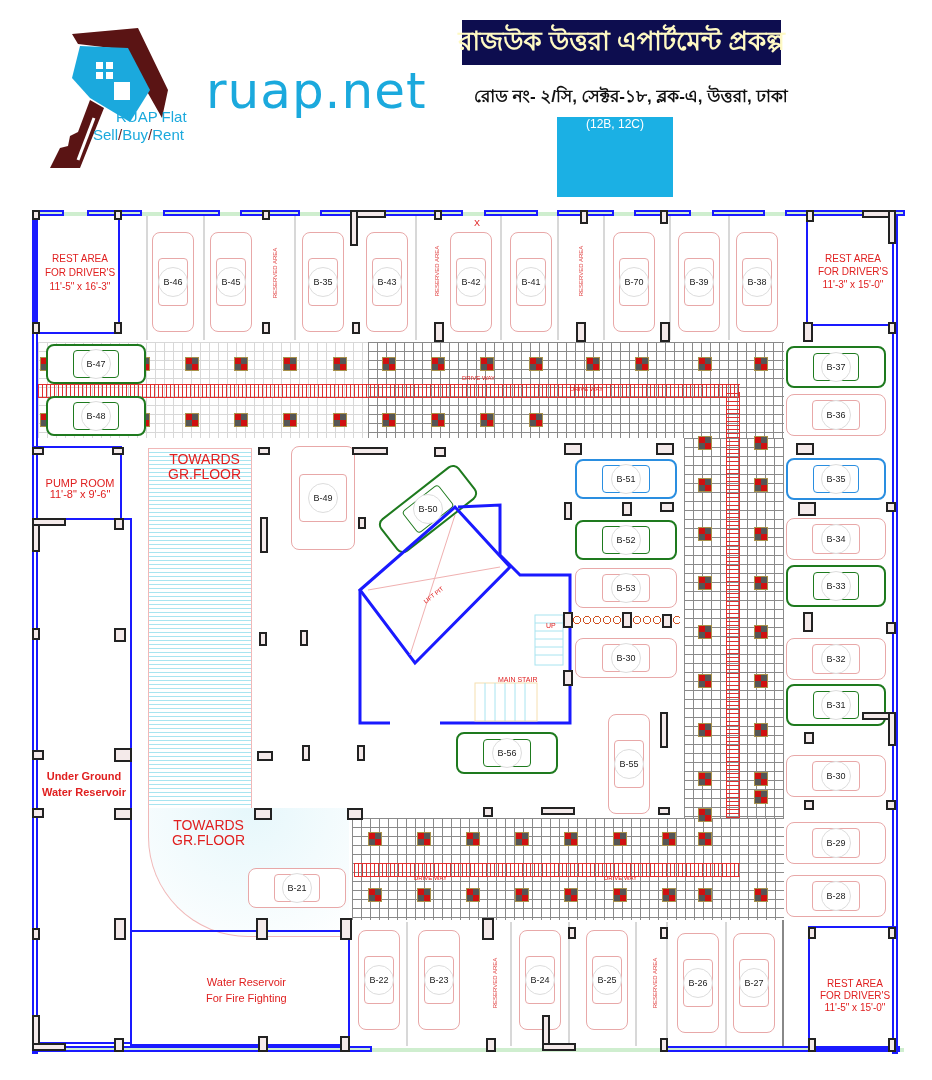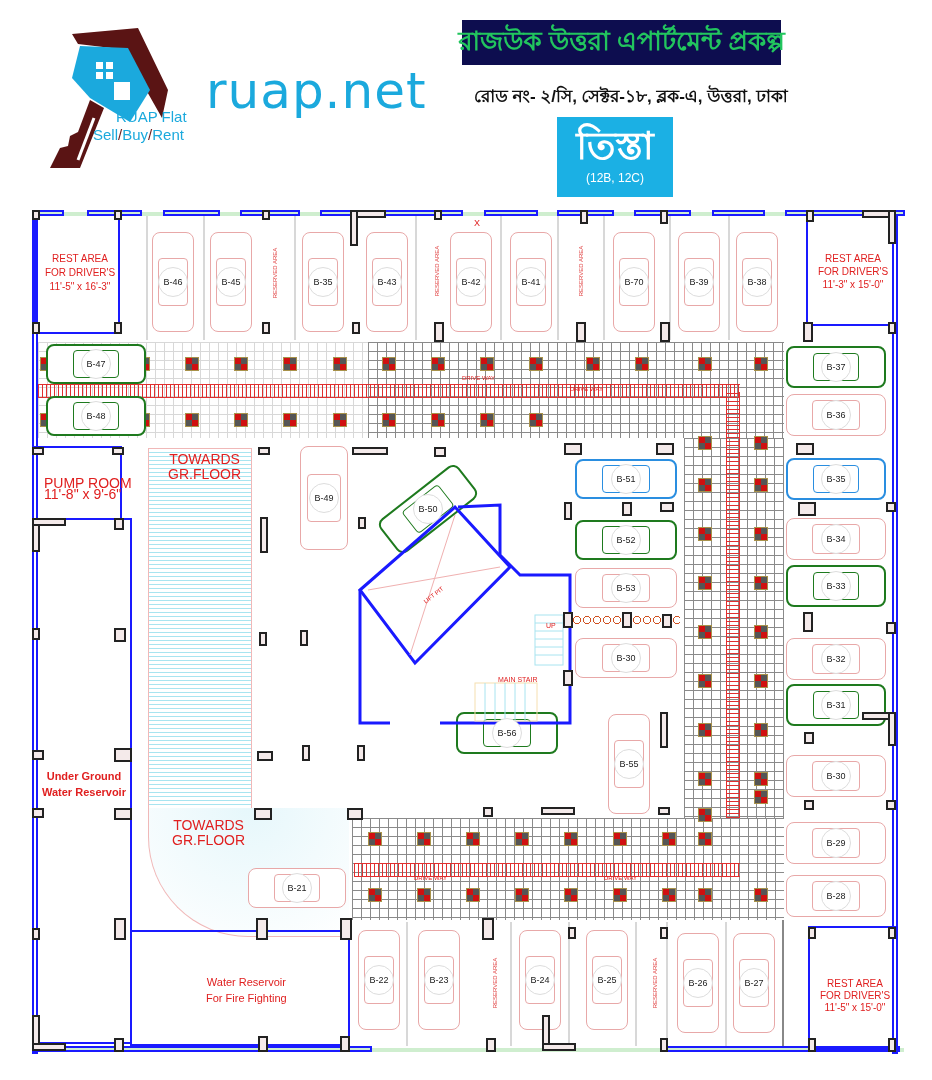--- a/index.html
+++ b/index.html
@@ -3,21 +3,21 @@
 <meta charset="utf-8">
 <style>
   html,body{margin:0;padding:0;background:#fff;}
   body{width:932px;height:1080px;position:relative;overflow:hidden;font-family:"Liberation Sans",sans-serif;}
   .abs{position:absolute;}
   
   .brand{position:absolute;left:206px;top:62px;font-size:50px;color:#1ba9dd;letter-spacing:1px;font-family:"DejaVu Sans",sans-serif;}
   .tag1{position:absolute;left:116px;top:108px;font-size:15px;color:#1ba9dd;}
   .tag2{position:absolute;left:93px;top:126px;font-size:15px;color:#1ba9dd;}
   .tag2 .sl{color:#6b1c1c;}
-  .titlebox{position:absolute;left:462px;top:20px;width:319px;height:45px;background:#0d0d4f;color:#22c55e;font-size:26px;font-weight:bold;display:flex;align-items:center;justify-content:center;white-space:nowrap;}
+  .titlebox{position:absolute;left:462px;top:20px;width:319px;height:45px;background:#0d0d4f;color:#fef9c3;font-size:26px;font-weight:bold;display:flex;align-items:center;justify-content:center;white-space:nowrap;}
   .addr{position:absolute;left:474px;top:83px;font-size:17px;font-weight:bold;color:#111;white-space:nowrap;}
   .tistabox{position:absolute;left:557px;top:117px;width:116px;height:80px;background:#1bb0e4;color:#fff;text-align:center;}
   .tistabox .big{font-size:38px;font-weight:bold;line-height:50px;margin-top:4px;}
   .tistabox .small{font-size:12px;line-height:14px;}
   
   .wall{position:absolute;border:2px solid #1a1aff;box-sizing:border-box;}
   .col{position:absolute;background:#f4eaea;border:2px solid #222;box-sizing:border-box;}
   .grid{position:absolute;background-color:#fff;
     background-image:linear-gradient(#8a8a8a 1px,transparent 1px),linear-gradient(90deg,#8a8a8a 1px,transparent 1px);
     background-size:9px 9px;}
@@ -59,21 +59,20 @@
   </svg>
   <div class="brand">ruap.net</div>
   <div class="tag1">RUAP Flat</div>
   <div class="tag2">
     <span>Sell</span><span class="sl">/</span><span>Buy</span><span class="sl">/</span><span>Rent</span>
   </div>
 </div>
 <div class="titlebox">রাজউক উত্তরা এপার্টমেন্ট প্রকল্প</div>
 <div class="addr">রোড নং- ২/সি, সেক্টর-১৮, ব্লক-এ, উত্তরা, ঢাকা</div>
 <div class="tistabox">
-  <div class="big">তিস্তা</div>
   <div class="small">(12B, 12C)</div>
 </div>
 
 <div>
 
   <div class="green-line" style="left:34px;top:212px;width:870px;height:4px"></div>
   <div class="green-line" style="left:34px;top:1048px;width:870px;height:4px"></div>
 
   <div class="wall" style="left:34px;top:210px;width:30px;height:6px"></div>
   <div class="wall" style="left:87px;top:210px;width:55px;height:6px"></div>
@@ -257,21 +256,21 @@
       <div class="badge">B-30</div>
     </div>
   <div class="car h" style="left:786px;top:822px;width:100px;height:42px">
       <div class="badge">B-29</div>
     </div>
   <div class="car h" style="left:786px;top:875px;width:100px;height:42px">
       <div class="badge">B-28</div>
     </div>
 
   <div class="wall" style="left:34px;top:446px;width:88px;height:74px;border-left:none"></div>
-  <div class="lbl" style="left:44px;top:478px;width:72px;font-size:14px;line-height:11px">
+  <div class="lbl" style="left:44px;top:478px;width:72px;font-size:11px;line-height:11px">
     <div>PUMP ROOM</div>
       <div>11'-8" x 9'-6"</div>
   </div>
 
   <div class="wall" style="left:34px;top:518px;width:98px;height:526px;border-left:none"></div>
   <div class="lbl" style="left:42px;top:768px;font-size:11px;line-height:16px;font-weight:bold;text-align:center">
     <div>Under Ground</div>
       <div>Water Reservoir</div>
   </div>
 
@@ -279,21 +278,21 @@
   <div class="lbl" style="left:168px;top:452px;font-size:14px;line-height:15px">
     <div>TOWARDS</div>
       <div>GR.FLOOR</div>
   </div>
   <div class="abs" style="left:148px;top:808px;width:200px;height:128px;border-bottom-left-radius:100px;background:radial-gradient(circle at 100px 0,#e6f7fb 0,#fff 100%);border-left:1px solid #f0b8b8;border-bottom:1px solid #f0b8b8"></div>
   <div class="lbl" style="left:172px;top:818px;font-size:14px;line-height:15px">
     <div>TOWARDS</div>
       <div>GR.FLOOR</div>
   </div>
 
-  <div class="car v" style="left:300px;top:446px;width:48px;height:104px">
+  <div class="car v" style="left:291px;top:446px;width:64px;height:104px">
       <div class="badge">B-49</div>
     </div>
   <div class="car h green" style="left:378px;top:488px;width:100px;height:42px;transform:rotate(-38deg)">
       <div class="badge" style="transform:rotate(38deg)">B-50</div>
     </div>
   <div class="car h blue" style="left:575px;top:459px;width:102px;height:40px">
       <div class="badge">B-51</div>
     </div>
   <div class="car h green" style="left:575px;top:520px;width:102px;height:40px">
       <div class="badge">B-52</div>
@@ -301,21 +300,21 @@
   <div class="car h" style="left:575px;top:568px;width:102px;height:40px">
       <div class="badge">B-53</div>
     </div>
   <div class="abs" style="left:572px;top:613px;width:108px;height:14px;background:repeating-radial-gradient(circle at 5px 7px,#fff 0 3px,#d05020 3px 4px,#fff 4px 5px);background-size:10px 14px"></div>
   <div class="car h" style="left:575px;top:638px;width:102px;height:40px">
       <div class="badge">B-30</div>
     </div>
   <div class="car v" style="left:608px;top:714px;width:42px;height:100px">
       <div class="badge">B-55</div>
     </div>
-  <div class="car h green" style="left:456px;top:712px;width:102px;height:42px">
+  <div class="car h green" style="left:456px;top:732px;width:102px;height:42px">
       <div class="badge">B-56</div>
     </div>
   <div class="car h" style="left:248px;top:868px;width:98px;height:40px">
       <div class="badge">B-21</div>
     </div>
 
   <svg class="abs" style="left:350px;top:495px" width="230" height="250">
     <polygon points="10,95 105,12 160,72 65,168" fill="none" stroke="#1a1aff" stroke-width="3"></polygon>
     <line x1="18" y1="95" x2="150" y2="72" stroke="#f0b0b0"></line>
     <line x1="60" y1="160" x2="105" y2="20" stroke="#f0b0b0"></line>

